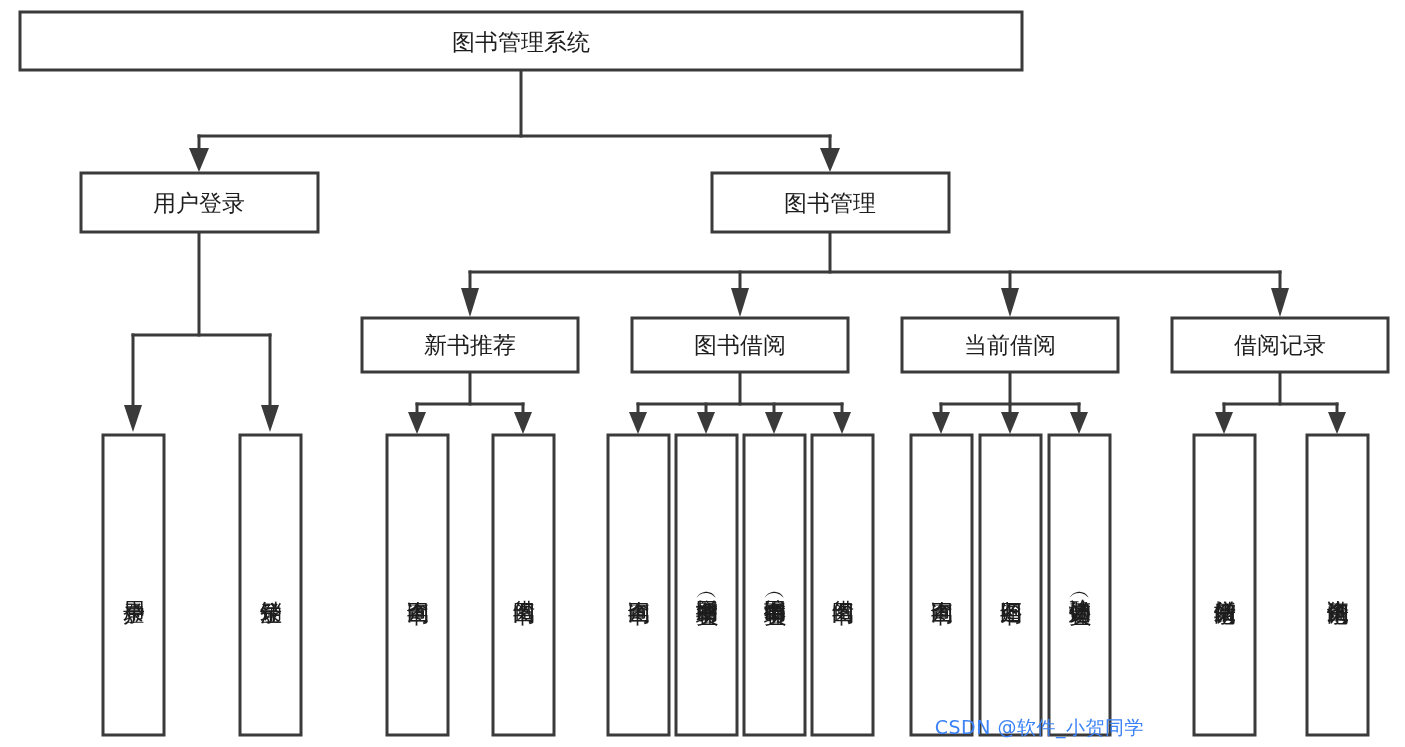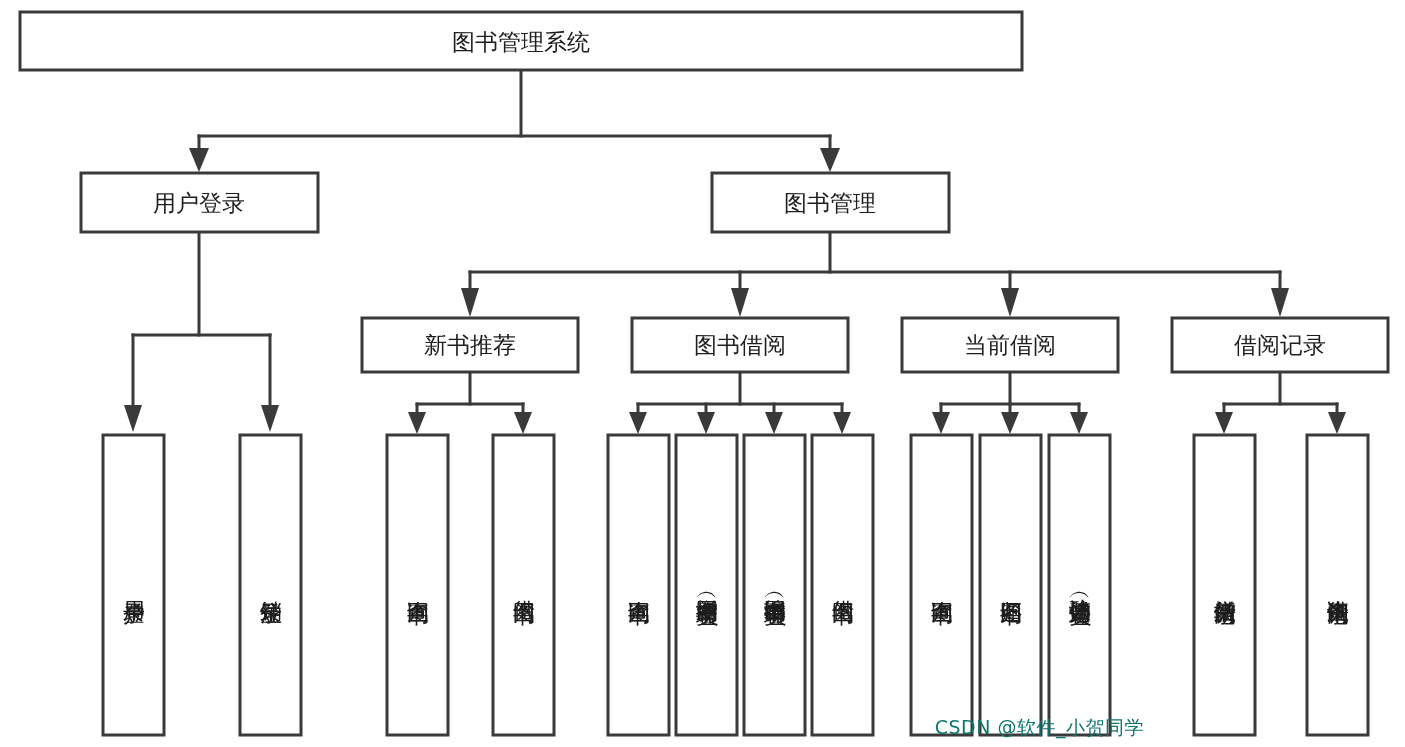--- a/index.html
+++ b/index.html
@@ -62,21 +62,21 @@
     justify-content: center;
     white-space: nowrap;
     pointer-events: none;
   }
   .watermark {
     position: absolute;
     right: 8px;
     bottom: 6px;
     font-family: "DejaVu Sans", "Liberation Sans", sans-serif;
     font-size: 19px;
-    color: #0f766e;
+    color: #3b82f6;
     white-space: nowrap;
     letter-spacing: 0.5px;
   }
 </style>
 </head>
 <body>
 
 <div id="diagram-root">
 
   <svg class="flow" viewBox="0 0 1405 747">

